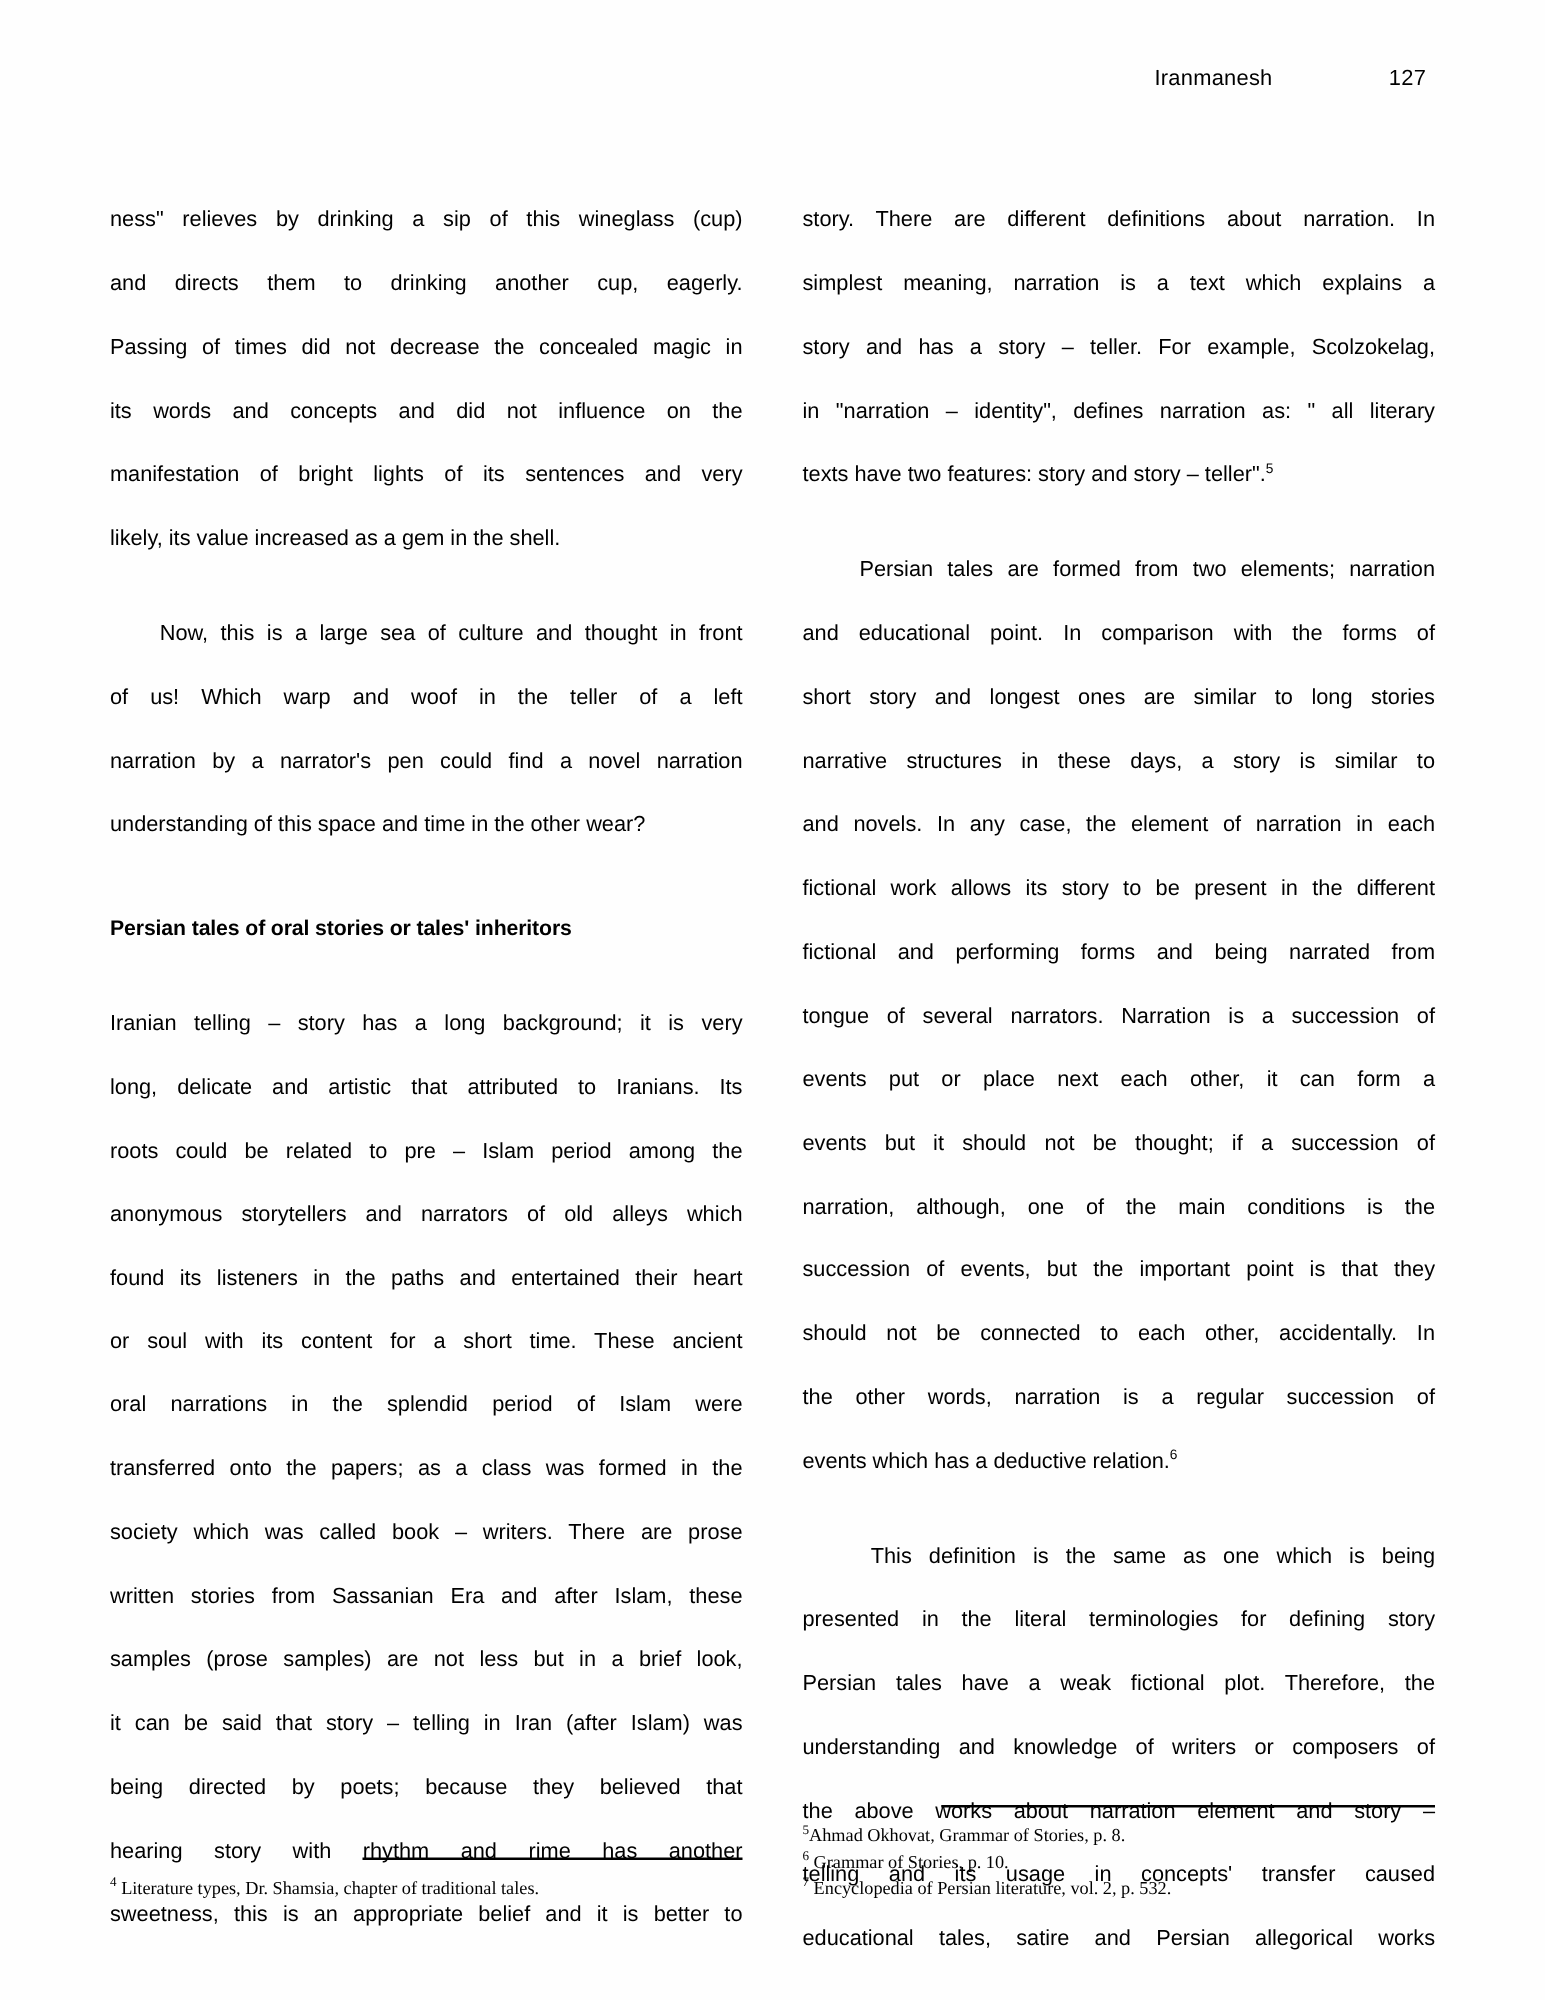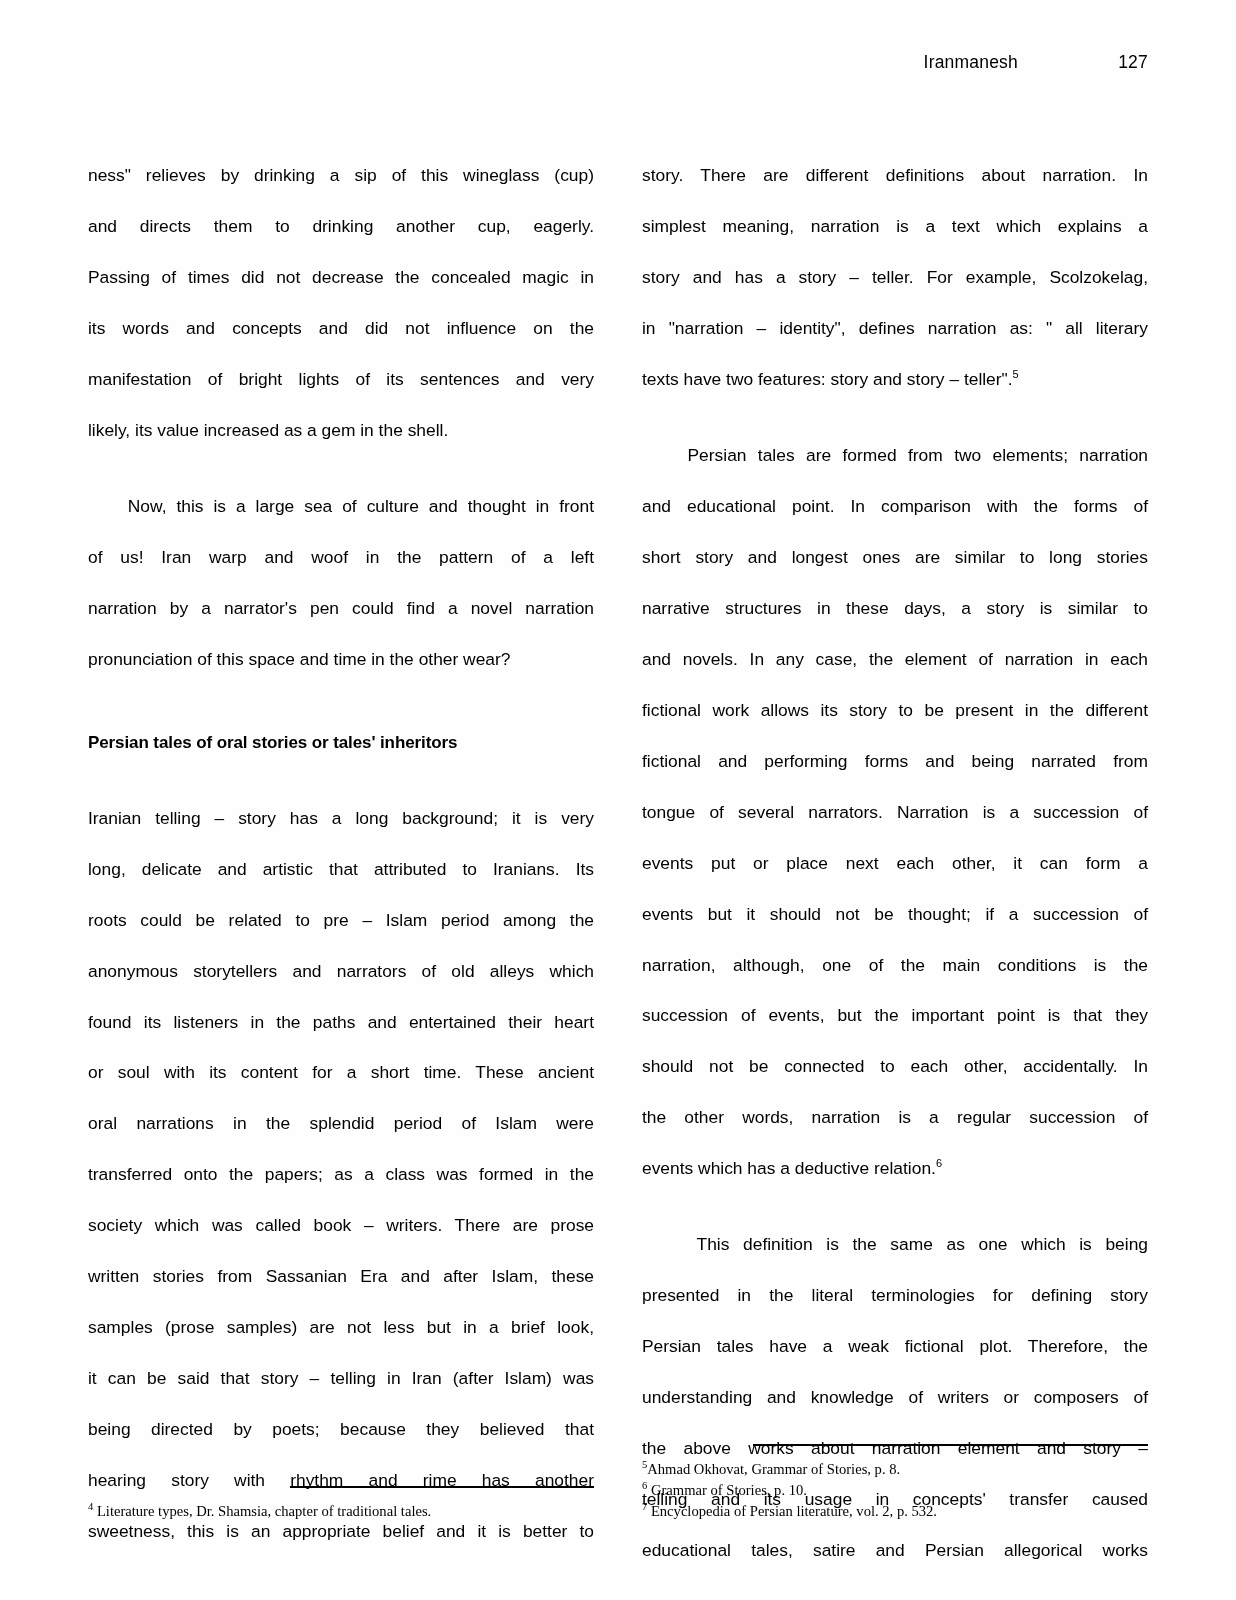--- a/index.html
+++ b/index.html
@@ -32,21 +32,21 @@
     align-items: baseline;
     justify-content: flex-end;
     font-size: 17.5px;
     letter-spacing: 0.2px;
   }
   .running-head .author {
     margin-right: 86px;
   }
   .running-head .folio {
     min-width: 44px;
-    text-align: right;
+    text-align: center;
   }
 
   
   .columns {
     position: absolute;
     top: 138px;
     left: 88px;
     width: 1060px;
     height: 1400px;
     display: flex;
@@ -144,23 +144,23 @@
           <span class="ln j">ness" relieves by drinking a sip of this wineglass (cup)</span>
           <span class="ln j">and directs them to drinking another cup, eagerly.</span>
           <span class="ln j">Passing of times did not decrease the concealed magic in</span>
           <span class="ln j">its words and concepts and did not influence on the</span>
           <span class="ln j">manifestation of bright lights of its sentences and very</span>
           <span class="ln">likely, its value increased as a gem in the shell.</span>
         </div>
 
         <div class="para">
           <span class="ln j">    Now, this is a large sea of culture and thought in front</span>
-          <span class="ln j">of us! Iran warp and woof in the pattern of a left</span>
+          <span class="ln j">of us! Which warp and woof in the teller of a left</span>
           <span class="ln j">narration by a narrator's pen could find a novel narration</span>
-          <span class="ln">pronunciation of this space and time in the other wear?</span>
+          <span class="ln">understanding of this space and time in the other wear?</span>
         </div>
 
         <div class="gap-md"></div>
 
         <h2 class="section-head">Persian tales of oral stories or tales' inheritors</h2>
 
         <div class="gap-sm"></div>
 
         <div class="para">
           <span class="ln j">Iranian telling – story has a long background; it is very</span>

